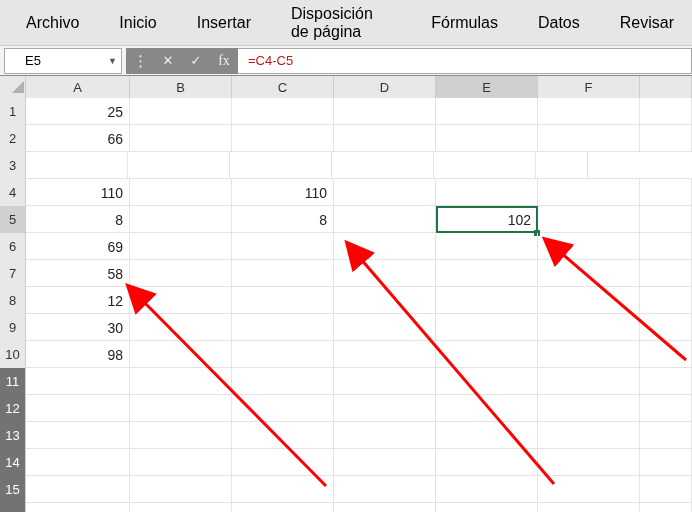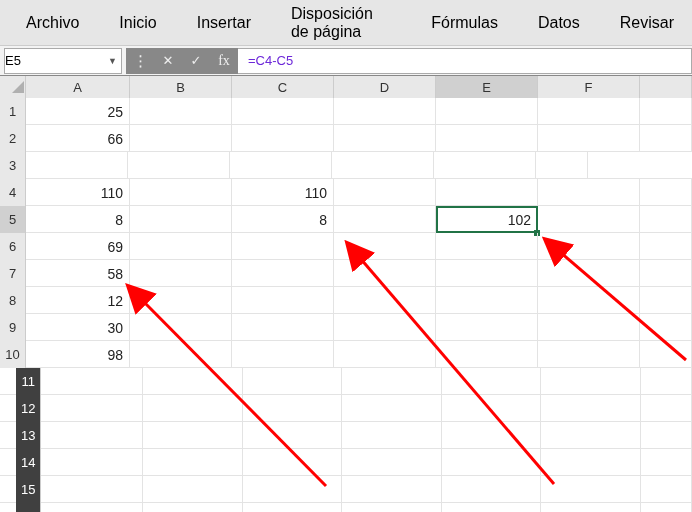--- a/index.html
+++ b/index.html
@@ -35,21 +35,21 @@
       background: #f3f3f3;
     }
     .namebox {
       width: 118px;
       height: 26px;
       display: flex;
       align-items: center;
       border: 1px solid #aaa;
       background: #fff;
       margin-left: 4px;
-      padding-left: 0;
+      padding-left: 20px;
       font-size: 13px;
     }
     .namebox .dd {
       margin-left: auto;
       margin-right: 4px;
       font-size: 9px;
       color: #555;
     }
     .fb-icons {
       display: flex;
@@ -76,21 +76,21 @@
     .formula-input {
       flex: 1;
       height: 26px;
       border: 1px solid #aaa;
       border-left: none;
       background: #fff;
       display: flex;
       align-items: center;
       padding-left: 10px;
       font-size: 13px;
-      color: #6d28d9;
+      color: #b91c1c;
     }
     .sheet {
       position: relative;
       background: #fff;
     }
     .col-headers {
       display: flex;
       height: 22px;
       border-bottom: 1px solid #ccc;
     }
@@ -132,21 +132,21 @@
       height: 27px;
       display: flex;
       align-items: center;
       justify-content: center;
       font-size: 13px;
       color: #333;
       border-right: 1px solid #ccc;
     }
     .row-h.normal { background: #e8e8e8; }
     .row-h.active { background: #d0d0d0; }
-    .row-h.dark { background: #404040; color: #fff; margin-left: 16px; }
+    .row-h.dark { background: #737373; color: #fff; }
     .cell {
       height: 27px;
       border-right: 1px solid #e3e3e3;
       display: flex;
       align-items: center;
       justify-content: flex-end;
       padding-right: 6px;
       font-size: 14px;
       color: #222;
       position: relative;

